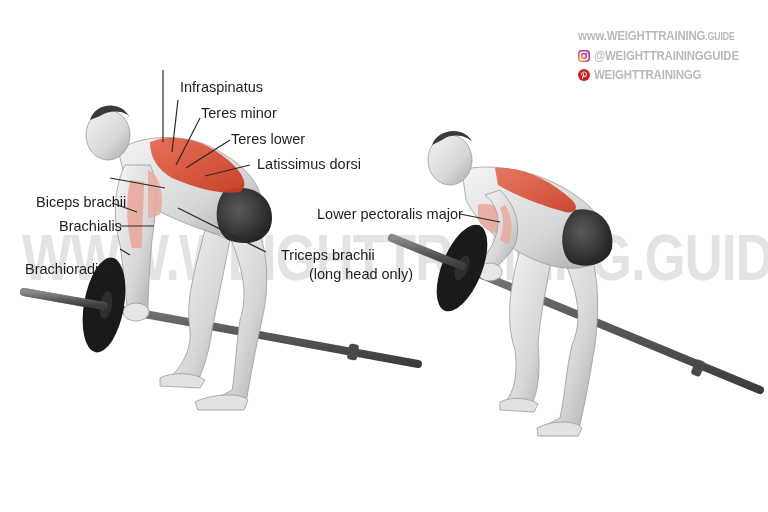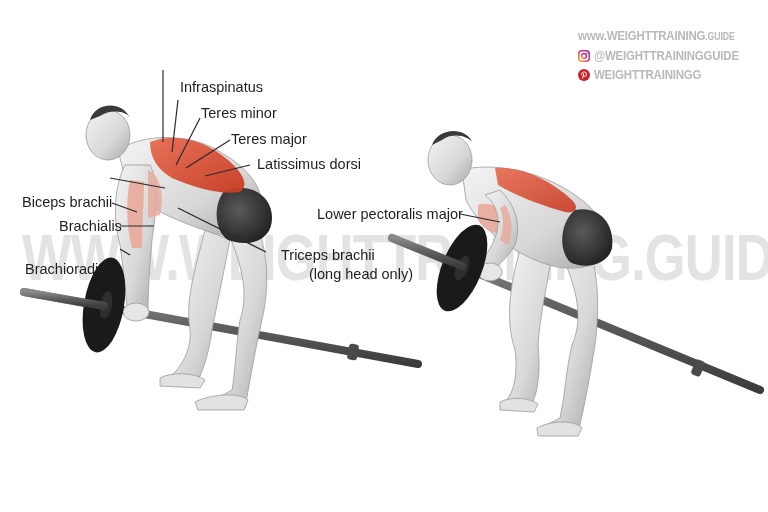--- a/index.html
+++ b/index.html
@@ -110,23 +110,23 @@
       <line x1="112" y1="203" x2="137" y2="212"></line>
       <line x1="120" y1="226" x2="154" y2="226"></line>
       <line x1="120" y1="249" x2="130" y2="255"></line>
       <line x1="266" y1="252" x2="178" y2="208"></line>
       <line x1="460" y1="214" x2="500" y2="222"></line>
     </g>
   </svg>
 
   <div class="label" style="left:180px; top:80px;">Infraspinatus</div>
   <div class="label" style="left:201px; top:106px;">Teres minor</div>
-  <div class="label" style="left:231px; top:132px;">Teres major</div>
+  <div class="label" style="left:231px; top:132px;">Teres lower</div>
   <div class="label" style="left:257px; top:157px;">Latissimus dorsi</div>
-  <div class="label" style="left:22px; top:195px;">Biceps brachii</div>
+  <div class="label" style="left:36px; top:195px;">Biceps brachii</div>
   <div class="label" style="left:59px; top:219px;">Brachialis</div>
   <div class="label" style="left:25px; top:242px;margin-top:20px;">Brachioradialis</div>
   <div class="label" style="left:281px; top:248px;">Triceps brachii</div>
   <div class="label" style="left:279px; top:267px;margin-left:30px;">(long head only)</div>
   <div class="label" style="left:317px; top:207px;">Lower pectoralis major</div>
 
   <div class="brand" style="top:28px;">
     <span>www.WEIGHTTRAINING</span><span class="small">.GUIDE</span>
   </div>
 

